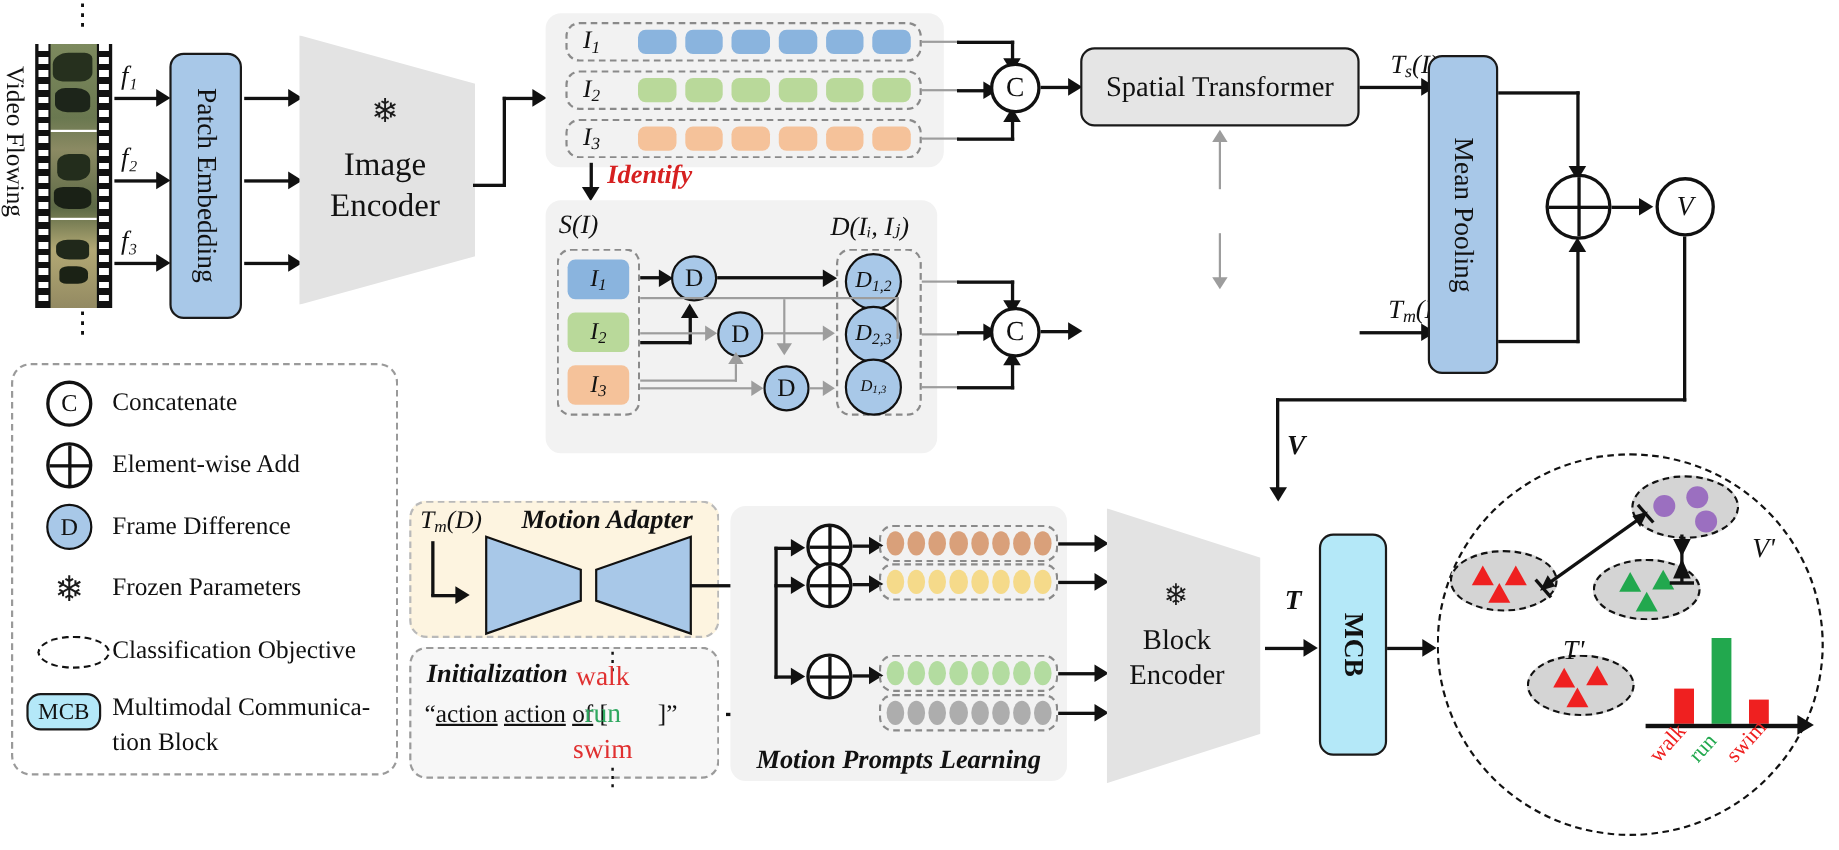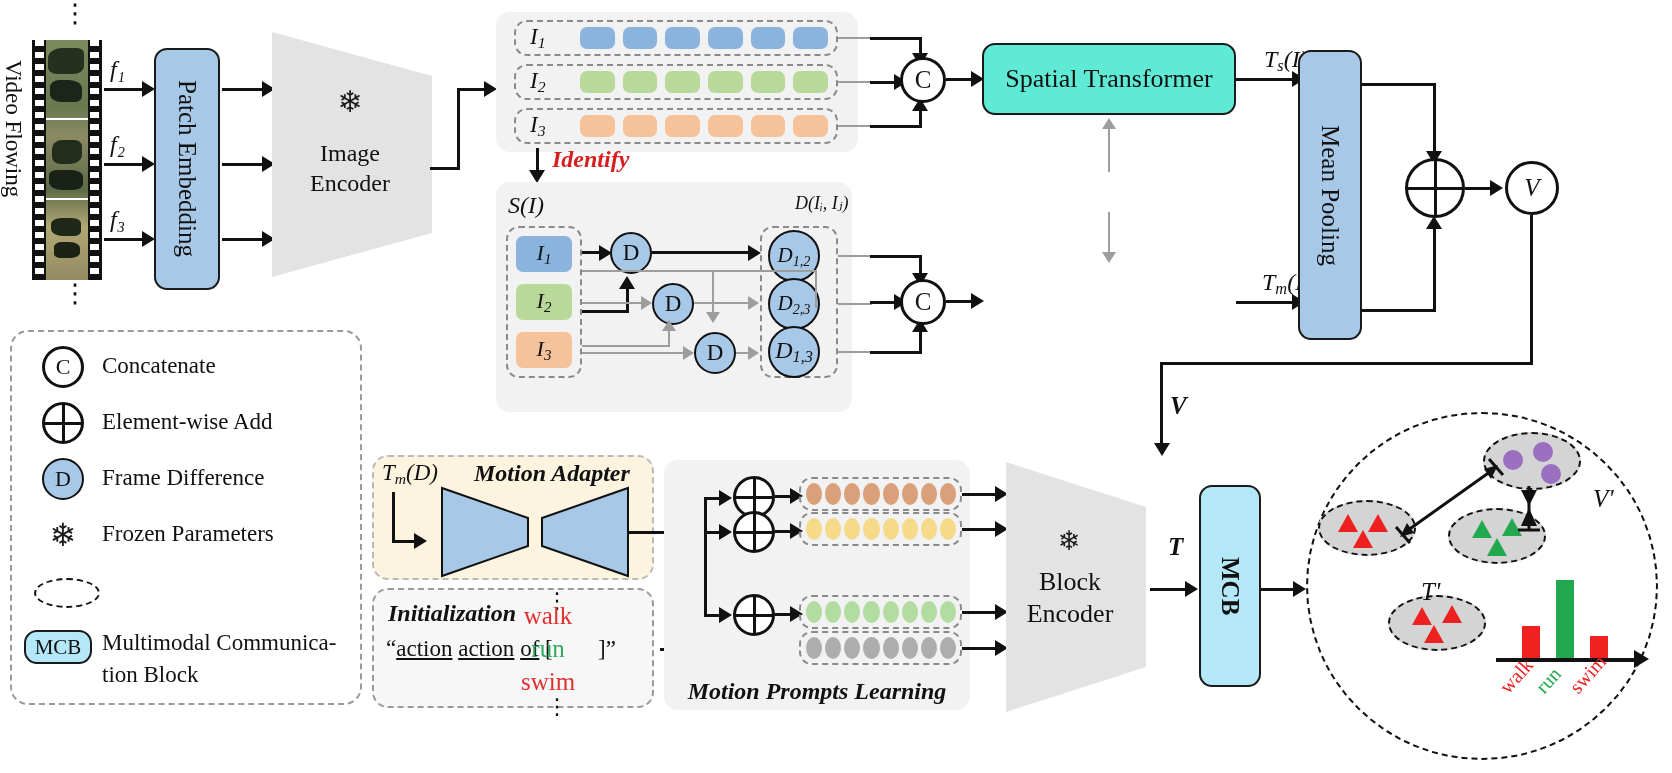--- a/index.html
+++ b/index.html
@@ -12,21 +12,21 @@
 
   
   .greypanel{background:#f2f2f2;border-radius:14px;}
   .dashpanel{border:2px dashed #9a9a9a;border-radius:16px;background:transparent;}
   .dashtok{border:2px dashed #8a8a8a;border-radius:13px;background:transparent;}
 
   
   .rbox{border:2px solid #1a1a1a;border-radius:13px;}
   .blue{background:#a8c8e8;}
   .cyan{background:#b4e8f8;}
-  .orange{background:#5eead4;}
+  .orange{background:#e5e5e5;}
   .green{background:#c2dfae;}
 
   .vtext{writing-mode:vertical-rl;text-orientation:mixed;}
 
   
   .trapR{background:#e3e3e3;clip-path:polygon(0 0,100% 18%,100% 82%,0 100%);}
 
   
   .circ{border:3px solid #111;border-radius:50%;background:#fff;}
   .circ.dblue{background:#a8c8e8;border-width:2px;}
@@ -114,21 +114,21 @@
   <div class="abs ah ah-r" style="left:262px;top:81px;"></div>
   <div class="abs ln" style="left:222px;top:163px;width:42px;height:3px;"></div>
   <div class="abs ah ah-r" style="left:262px;top:156px;"></div>
   <div class="abs ln" style="left:222px;top:238px;width:42px;height:3px;"></div>
   <div class="abs ah ah-r" style="left:262px;top:231px;"></div>
 
   <div class="abs trapR" style="left:272px;top:32px;width:160px;height:245px;"></div>
   <div class="abs ctr snow" style="left:300px;top:85px;width:100px;height:34px;">
       <span>❄</span>
     </div>
-  <div class="abs ctr lbl" style="left:280px;top:128px;width:140px;height:80px;flex-direction:column;font-size:24px;line-height:1.25;">
+  <div class="abs ctr lbl" style="left:280px;top:128px;width:140px;height:80px;flex-direction:column;font-size:30px;line-height:1.25;">
     <div>Image</div>
     <div>Encoder</div>
   </div>
 
   <div class="abs ln" style="left:430px;top:167px;width:30px;height:3px;"></div>
   <div class="abs ln" style="left:457px;top:88px;width:3px;height:82px;"></div>
   <div class="abs ln" style="left:457px;top:88px;width:30px;height:3px;"></div>
   <div class="abs ah ah-r" style="left:484px;top:81px;"></div>
 
   <div class="abs greypanel" style="left:496px;top:12px;width:362px;height:140px;"></div>
@@ -190,21 +190,21 @@
   <div class="abs ln" style="left:946px;top:78px;width:28px;height:3px;"></div>
   <div class="abs ah ah-r" style="left:971px;top:71px;"></div>
 
   <div class="abs ln" style="left:536px;top:148px;width:3px;height:26px;"></div>
   <div class="abs ah ah-d" style="left:529px;top:170px;"></div>
   <div class="abs lbl lbl-bi" style="left:552px;top:146px;font-size:24px;color:#d62020;">Identify</div>
 
   <div class="abs greypanel" style="left:496px;top:182px;width:356px;height:230px;"></div>
 
   <div class="abs lbl mathit" style="left:508px;top:192px;font-size:24px;">S(I)</div>
-  <div class="abs lbl mathit" style="left:755px;top:192px;font-size:18px;margin-left:40px;">D(Iᵢ, Iⱼ)</div>
+  <div class="abs lbl mathit" style="left:755px;top:192px;font-size:24px;">D(Iᵢ, Iⱼ)</div>
 
   <div class="abs dashtok" style="left:506px;top:226px;width:76px;height:152px;"></div>
   <div class="abs tok ctr" style="left:516px;top:236px;width:56px;height:36px;background:#8ab4de;">
     <span class="lbl mathit" style="font-size:22px;"><span>I</span><span class="sub">1</span></span>
     </div>
   <div class="abs tok ctr" style="left:516px;top:284px;width:56px;height:36px;background:#b9d99a;">
     <span class="lbl mathit" style="font-size:22px;"><span>I</span><span class="sub">2</span></span>
     </div>
   <div class="abs tok ctr" style="left:516px;top:332px;width:56px;height:36px;background:#f5c29a;">
     <span class="lbl mathit" style="font-size:22px;"><span>I</span><span class="sub">3</span></span>
@@ -221,21 +221,21 @@
     </div>
 
   <div class="abs dashtok" style="left:760px;top:226px;width:78px;height:152px;"></div>
   <div class="abs circ dblue ctr" style="left:768px;top:230px;width:52px;height:52px;">
     <span class="lbl mathit" style="font-size:21px;text-align:center;"><span>D</span><span class="sub">1,2</span></span>
     </div>
   <div class="abs circ dblue ctr" style="left:768px;top:278px;width:52px;height:52px;">
     <span class="lbl mathit" style="font-size:21px;"><span>D</span><span class="sub">2,3</span></span>
     </div>
   <div class="abs circ dblue ctr" style="left:768px;top:326px;width:52px;height:52px;">
-    <span class="lbl mathit" style="font-size:24px;"><span>D</span><span class="sub">1,3</span></span>
+    <span class="lbl mathit" style="font-size:15px;"><span>D</span><span class="sub">1,3</span></span>
     </div>
 
   <div class="abs ln" style="left:582px;top:251px;width:20px;height:3px;"></div>
   <div class="abs ah ah-r" style="left:599px;top:245px;"></div>
   <div class="abs ln" style="left:582px;top:310px;width:46px;height:3px;"></div>
   <div class="abs ln" style="left:626px;top:288px;width:3px;height:25px;"></div>
   <div class="abs ah ah-u" style="left:619px;top:276px;"></div>
   <div class="abs ln" style="left:652px;top:251px;width:98px;height:3px;"></div>
   <div class="abs ah ah-r" style="left:748px;top:245px;"></div>
 
@@ -547,20 +547,21 @@
     <span class="lbl" style="font-size:22px;">D</span>
     </div>
   <div class="abs lbl" style="left:102px;top:465px;font-size:23px;">Frame Difference</div>
 
   <div class="abs ctr snow" style="left:42px;top:514px;width:42px;height:42px;font-size:32px;">
     <span>❄</span>
     </div>
   <div class="abs lbl" style="left:102px;top:521px;font-size:23px;">Frozen Parameters</div>
 
   <div class="abs" style="left:34px;top:578px;width:66px;height:30px;border:2px dashed #111;border-radius:50%;"></div>
+  <div class="abs lbl" style="left:102px;top:578px;font-size:23px;">Classification Objective</div>
 
   <div class="abs rbox cyan ctr" style="left:24px;top:630px;width:68px;height:34px;">
     <span class="lbl" style="font-size:21px;">MCB</span>
     </div>
   <div class="abs lbl" style="left:102px;top:630px;font-size:23px;">Multimodal Communica-</div>
   <div class="abs lbl" style="left:102px;top:662px;font-size:23px;">tion Block</div>
 
 </div>
 
 </body></html>

